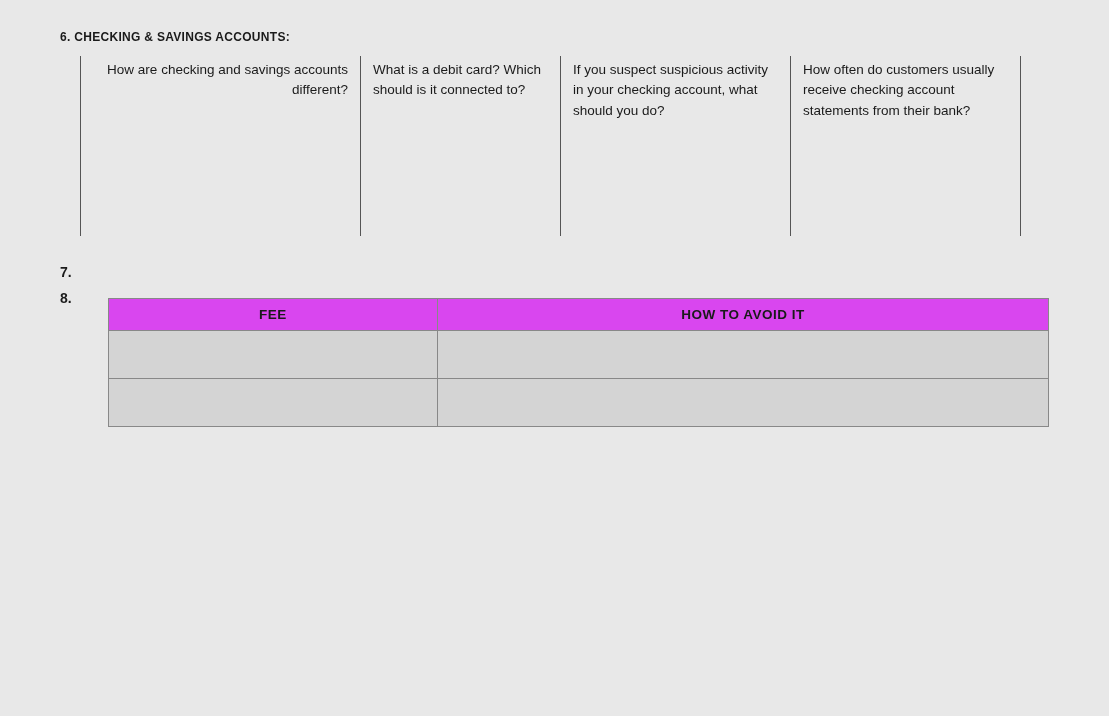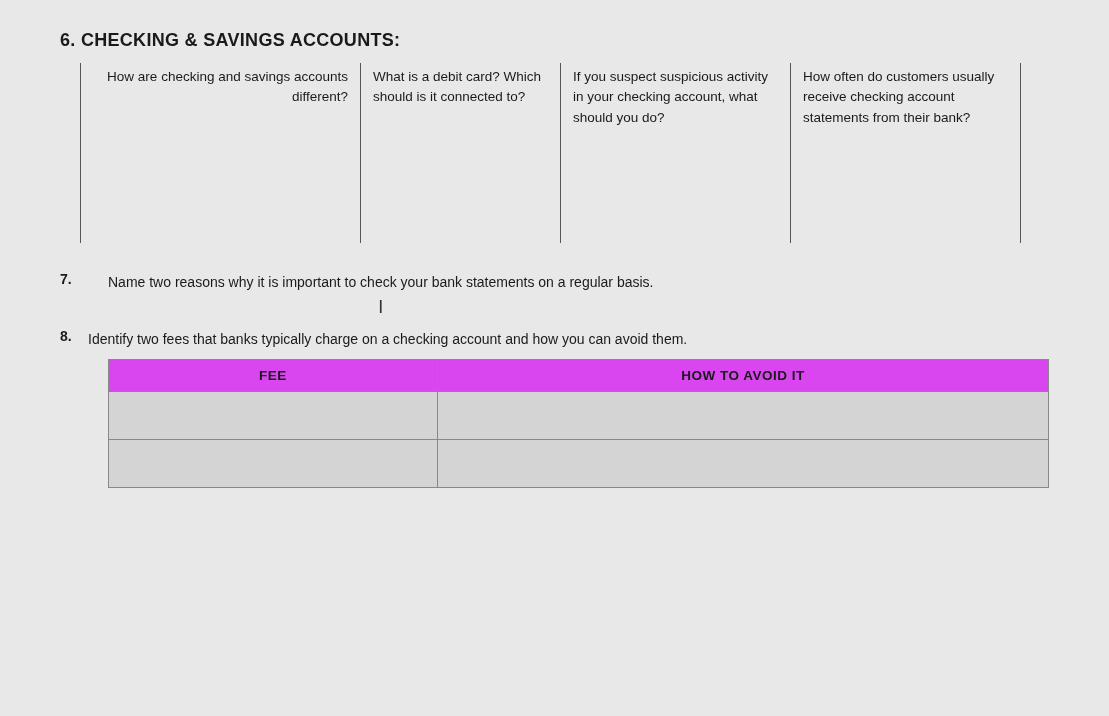--- a/index.html
+++ b/index.html
@@ -17,21 +17,21 @@
       min-height: 716px;
       padding: 30px 60px;
     }
 
     .section {
       margin-bottom: 28px;
     }
 
     .section-title {
       font-weight: bold;
-      font-size: 18px;
+      font-size: 12px;
       margin-bottom: 12px;
       letter-spacing: 0.3px;
     }
 
     .columns-grid {
       display: grid;
       grid-template-columns: 280px 200px 230px 230px;
       border-left: 1.5px solid #555;
       margin-left: 20px;
     }
@@ -129,34 +129,27 @@
     </div>
     <div class="col-cell">
       <span>How often do customers usually receive checking account statements from their bank?</span>
     </div>
   </div>
 </div>
 
 <div class="section section-7">
   <div style="display:flex; align-items:flex-start;">
     <span class="question-number">7.</span>
-    <div class="q7-content">
-      <span class="question-text">Name two reasons why it is important to check your bank statements on a regular basis.</span>
-      <div class="cursor-line">
-        <span>I</span>
-      </div>
-    </div>
   </div>
 </div>
 
 <div class="section">
   <div style="display:flex; align-items:flex-start;">
     <span class="question-number">8.</span>
     <div style="flex:1;">
-      <span class="question-text">Identify two fees that banks typically charge on a checking account and how you can avoid them.</span>
 
       <table class="fee-table">
         <thead>
           <tr>
             <th class="fee-col">FEE</th>
             <th class="avoid-col">HOW TO AVOID IT</th>
           </tr>
         </thead>
         <tbody>
           <tr>

